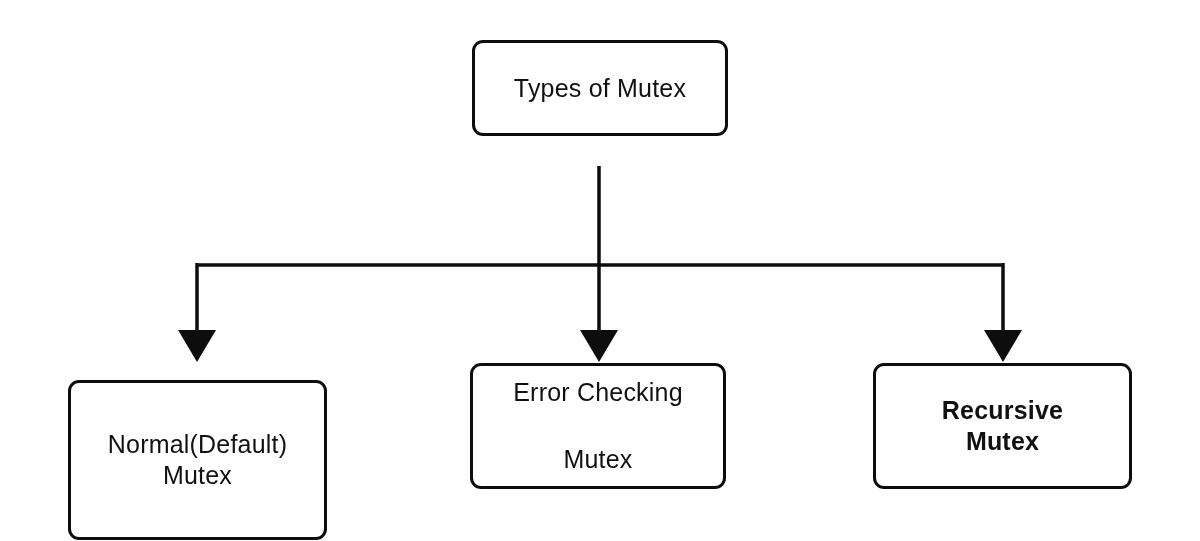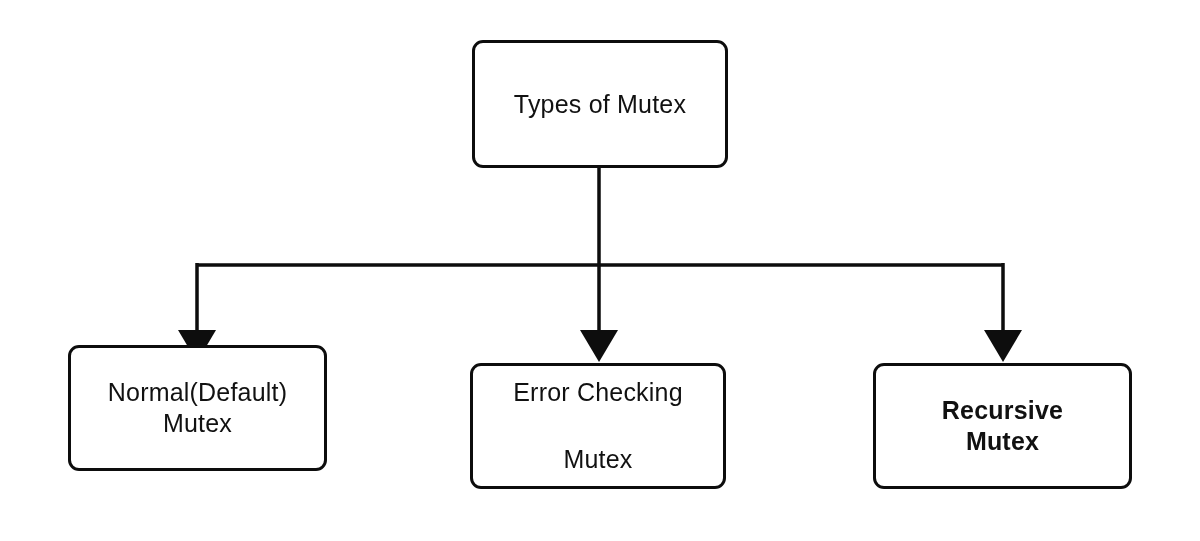--- a/index.html
+++ b/index.html
@@ -32,22 +32,22 @@
     flex-direction: column;
     align-items: center;
     justify-content: center;
     text-align: center;
     color: #111111;
     font-size: 25px;
     line-height: 31px;
     letter-spacing: 0.2px;
   }
   .node span { display: block; }
-  .node-root   { left: 472px; top: 40px;  width: 256px; height: 128px; }
-  .node-left   { left: 68px;  top: 345px; width: 259px; height: 126px; }
+  .node-root   { left: 472px; top: 40px;  width: 256px; height: 96px; }
+  .node-left   { left: 68px;  top: 380px; width: 259px; height: 160px; }
   .node-middle { left: 470px; top: 363px; width: 256px; height: 126px; gap: 36px; }
   .node-right  { left: 873px; top: 363px; width: 259px; height: 126px; font-weight: bold; }
 </style>
 </head>
 <body>
 
 <div class="canvas">
 
   <svg class="connectors" viewBox="0 0 1200 541" xmlns="http://www.w3.org/2000/svg" aria-hidden="true">
 

